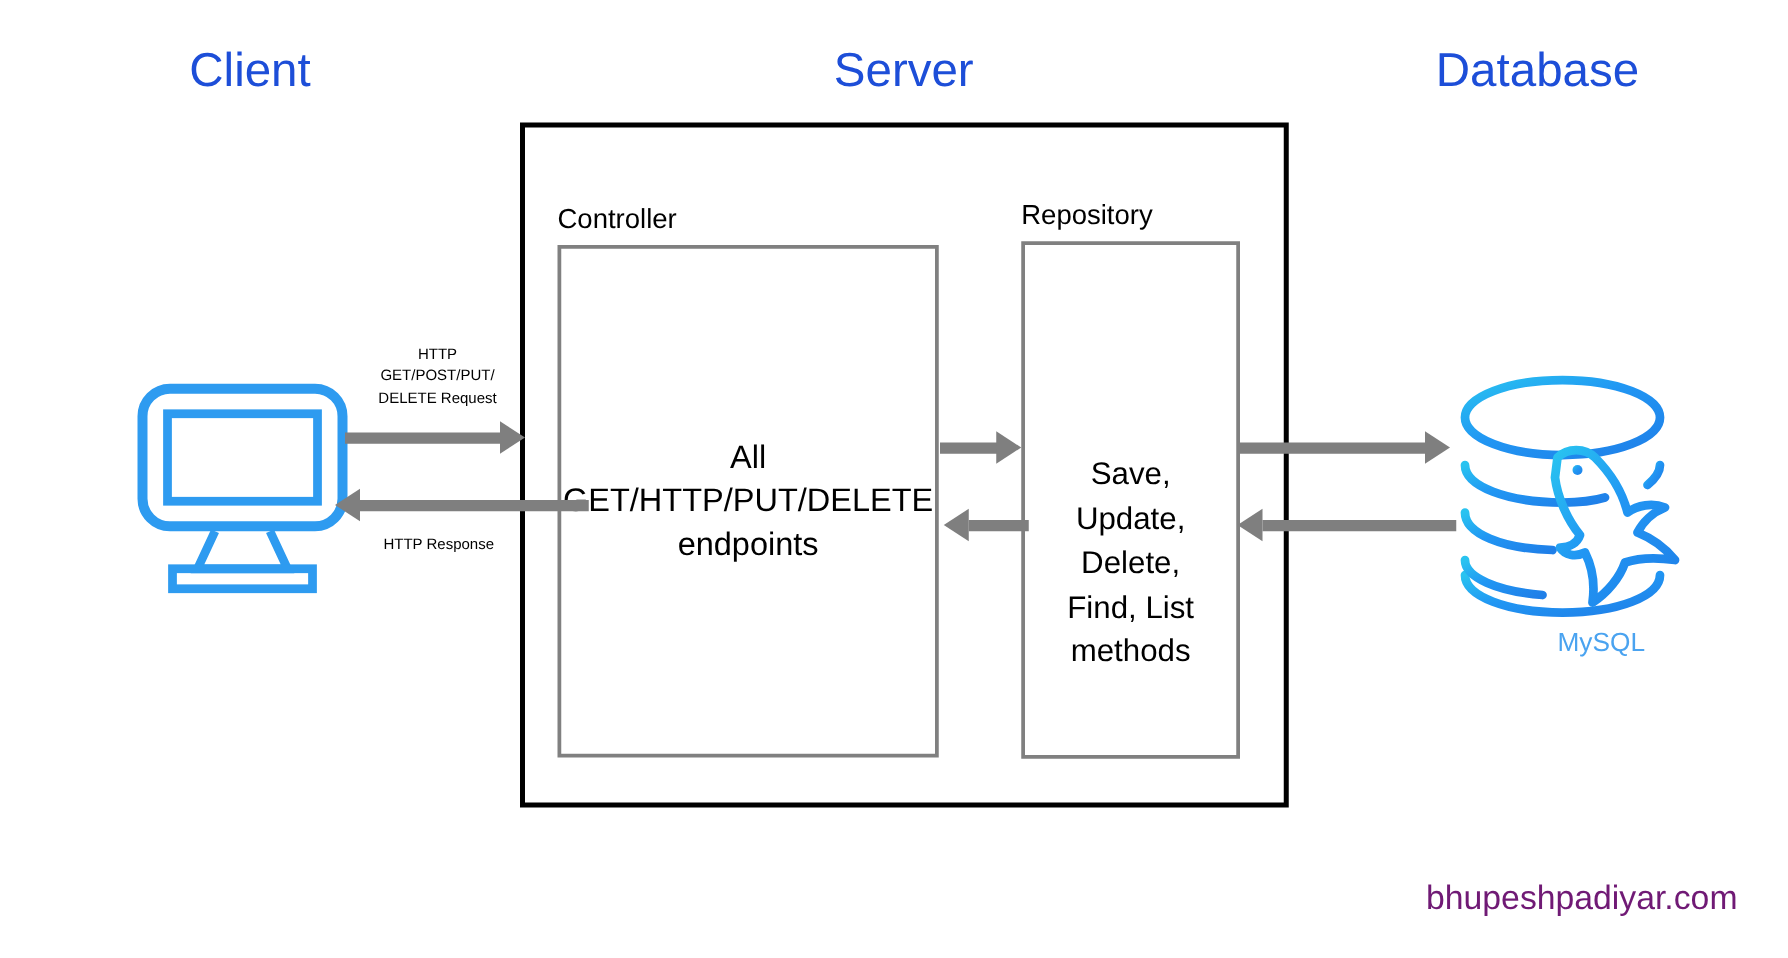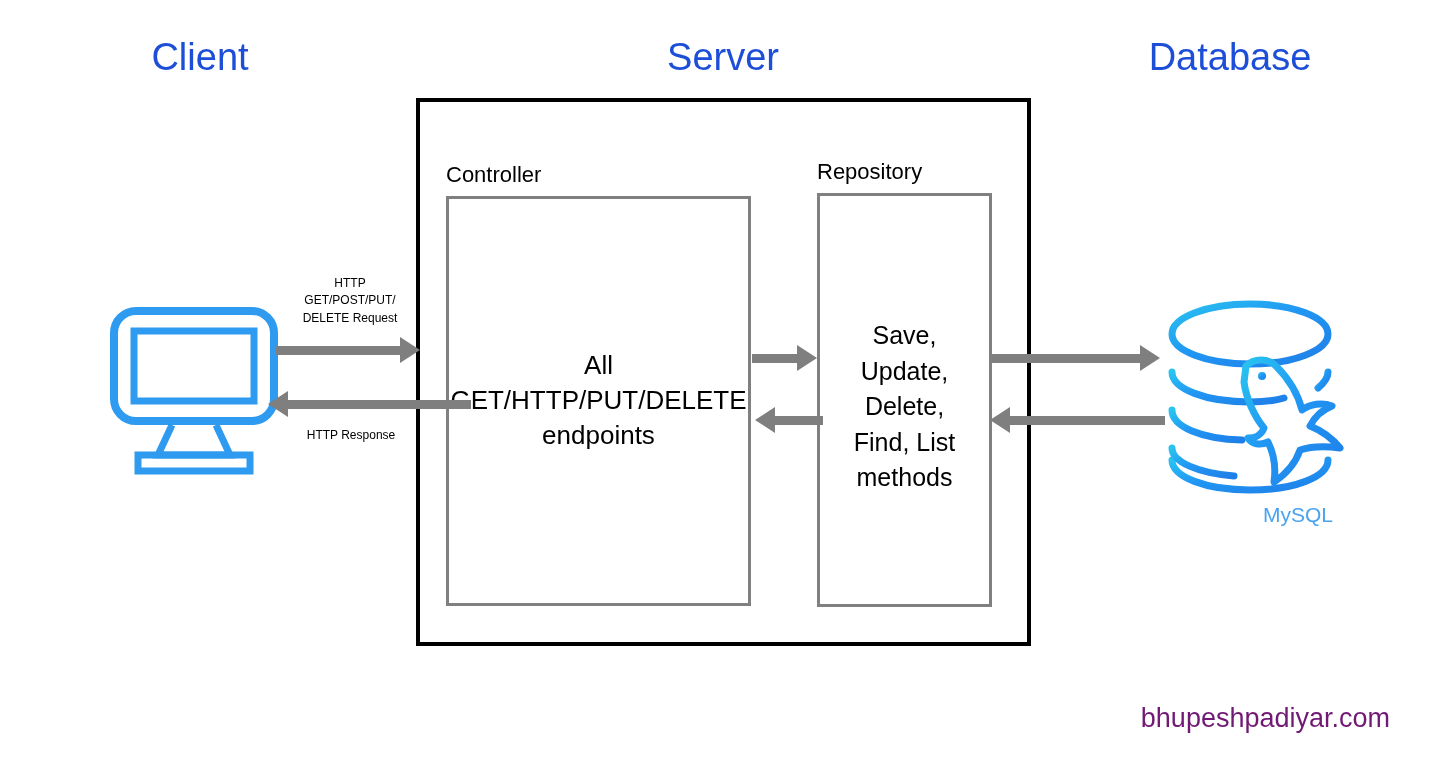--- a/index.html
+++ b/index.html
@@ -121,24 +121,24 @@
   #caption-request  { left: 250px; top: 275px; width: 200px; }
   #caption-response { left: 252px; top: 427px; width: 198px; }
 
   
   #client-icon { position: absolute; left: 108px; top: 305px; width: 172px; height: 172px; }
 
   
   #db-icon { position: absolute; left: 1150px; top: 292px; width: 220px; height: 210px; }
   #mysql-label {
     position: absolute;
-    left: 1188px;
+    left: 1096px;
     top: 503px;
     width: 220px;
-    text-align: center;
+    text-align: right;
     font-size: 21px;
     color: #4aa3f0;
     white-space: nowrap;
   }
 
   
   #watermark {
     position: absolute;
     left: 1030px;
     top: 703px;
@@ -170,21 +170,21 @@
   <div id="server-box"></div>
 
   <div class="inner-label" id="controller-label">Controller</div>
   <div class="inner-box" id="controller-box"></div>
   <div class="box-text" id="controller-text" style="white-space: pre-line;">All
 GET/HTTP/PUT/DELETE
 endpoints</div>
 
   <div class="inner-label" id="repository-label">Repository</div>
   <div class="inner-box" id="repository-box"></div>
-  <div class="box-text" id="repository-text" style="white-space: pre-line;">Save,
+  <div class="box-text" id="repository-text" style="white-space: pre-line; margin-top: 44px;">Save,
 Update,
 Delete,
 Find, List
 methods</div>
 
   <div class="arrow" id="arr1-line"></div>
   <div class="arrow-head head-right" id="arr1-head"></div>
   <div class="arrow-caption" id="caption-request">HTTP
 GET/POST/PUT/
 DELETE Request</div>

